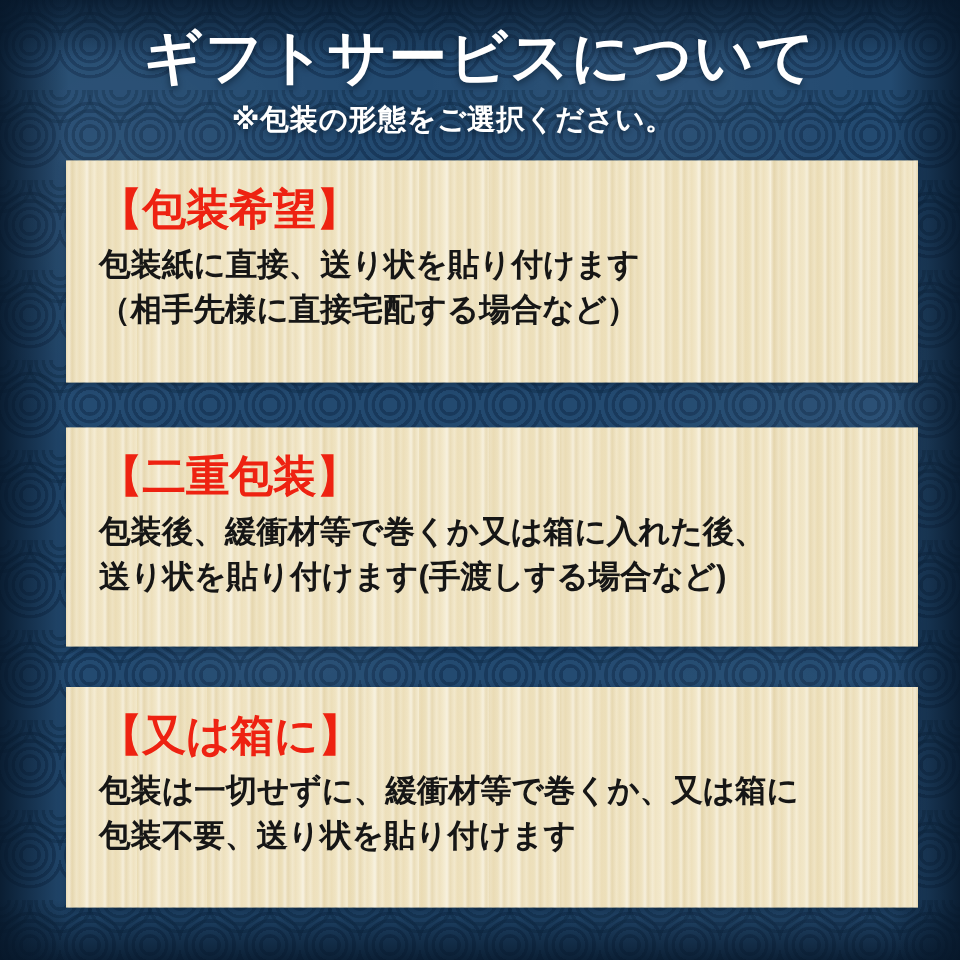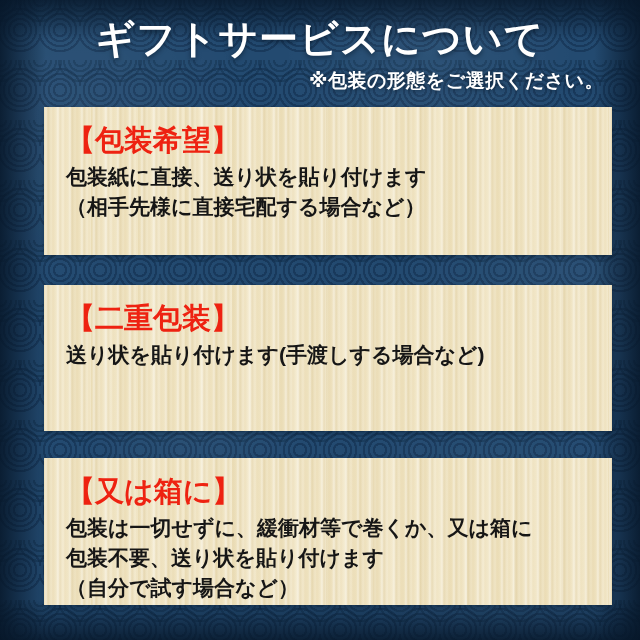--- a/index.html
+++ b/index.html
@@ -74,21 +74,21 @@
     font-size: 39px;
     line-height: 46px;
     font-weight: 700;
     letter-spacing: 1px;
     text-shadow: 0 2px 5px rgba(3,16,30,.55);
   }
   .subtitle {
     margin: 0;
     padding-right: 36px;
     padding-top: 7px;
-    text-align: right;
+    text-align: center;
     color: #ffffff;
     font-size: 19px;
     line-height: 24px;
     font-weight: 700;
     letter-spacing: .5px;
     text-shadow: 0 1px 4px rgba(3,16,30,.6);
   }
 
   
   .card {
@@ -154,26 +154,26 @@
     <p class="card-heading">【包装希望】</p>
     <div class="card-lines">
       <p class="card-line">包装紙に直接、送り状を貼り付けます</p>
       <p class="card-line">（相手先様に直接宅配する場合など）</p>
     </div>
   </div>
 
   <div class="card card-2">
     <p class="card-heading">【二重包装】</p>
     <div class="card-lines">
+      <p class="card-line">包装後、緩衝材等で巻くか又は箱に入れた後、</p>
       <p class="card-line">送り状を貼り付けます(手渡しする場合など)</p>
     </div>
   </div>
 
   <div class="card card-3">
     <p class="card-heading">【又は箱に】</p>
     <div class="card-lines">
       <p class="card-line">包装は一切せずに、緩衝材等で巻くか、又は箱に</p>
       <p class="card-line">包装不要、送り状を貼り付けます</p>
-      <p class="card-line">（自分で試す場合など）</p>
     </div>
   </div>
 
 </div>
 
 </body></html>

